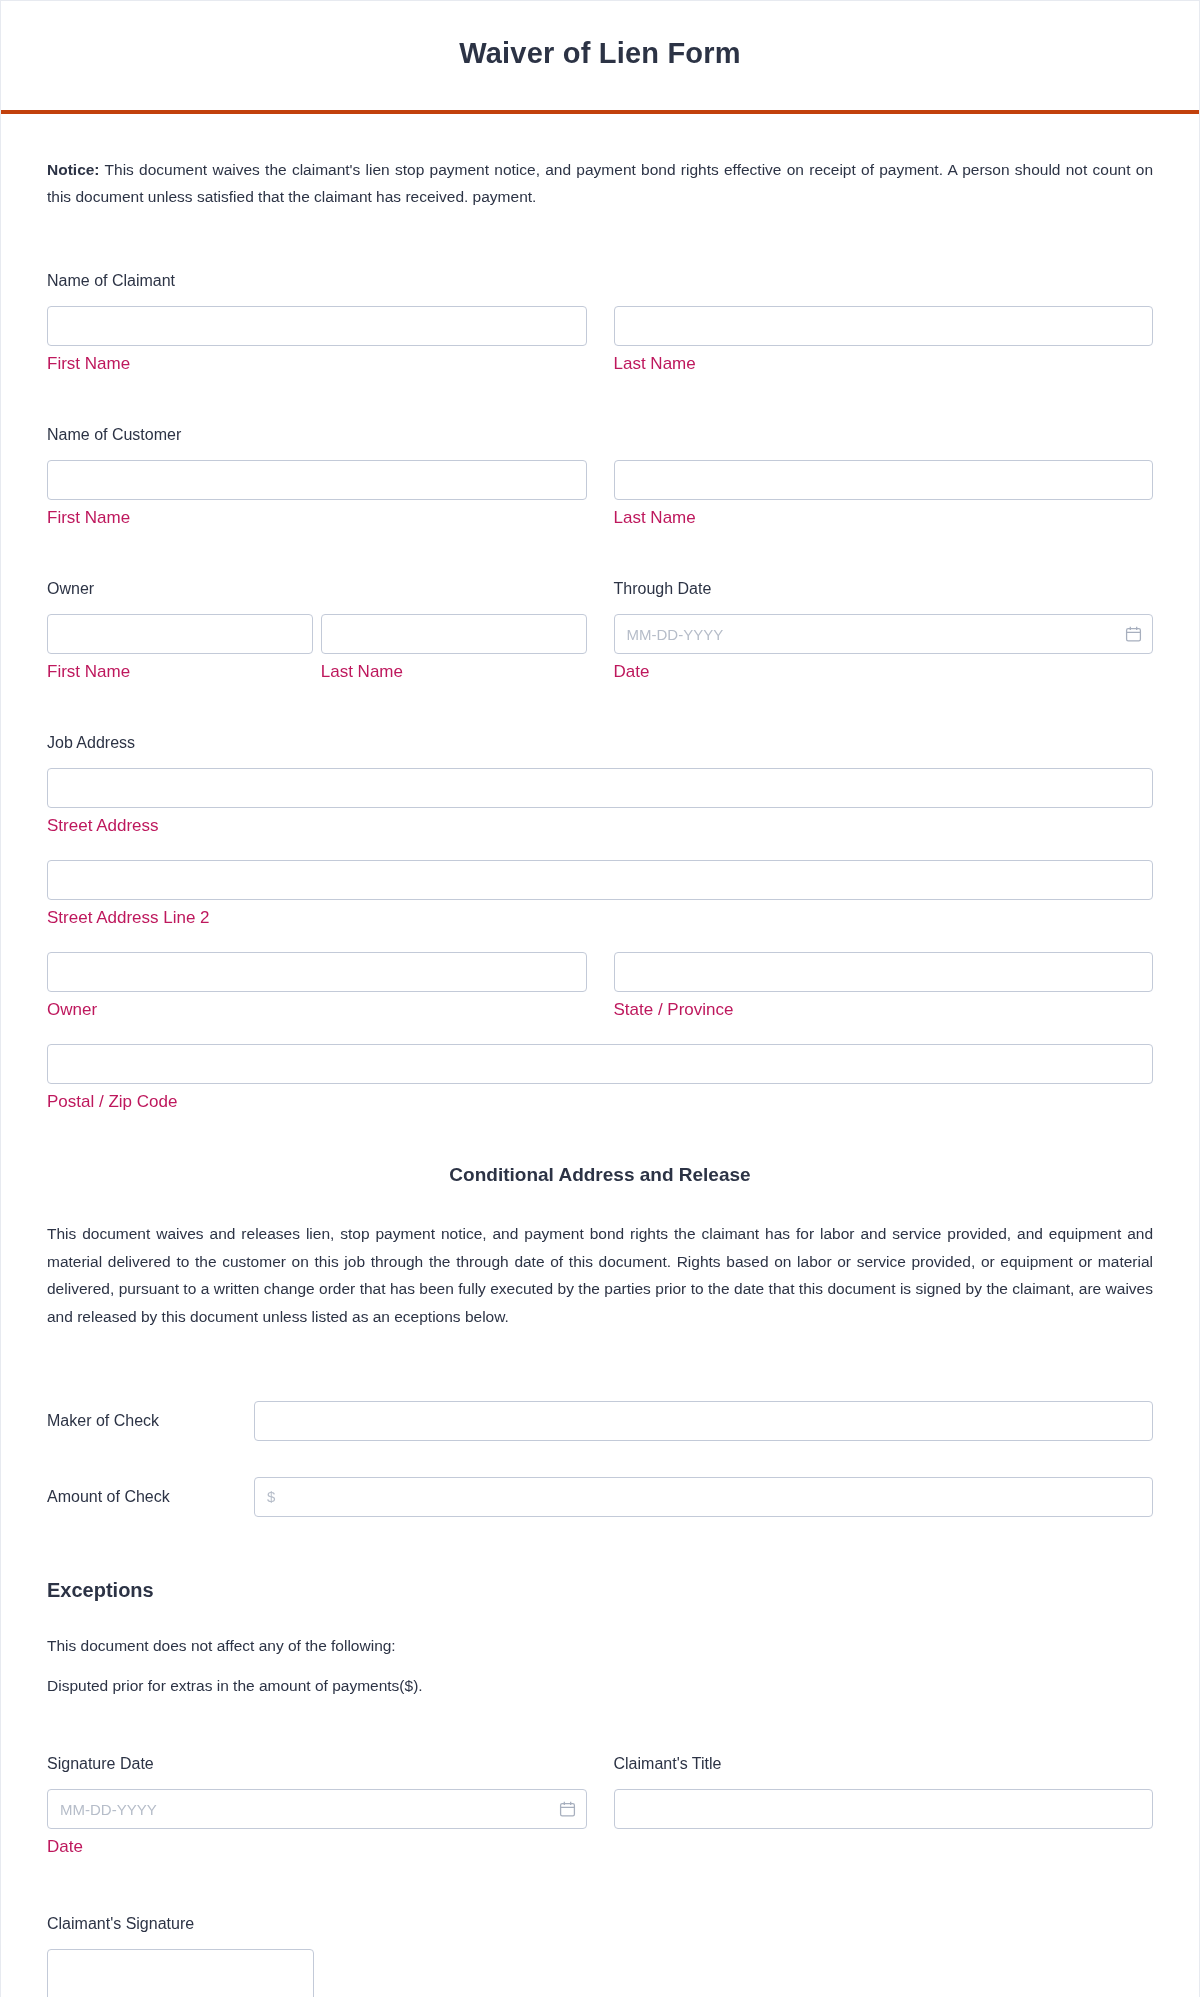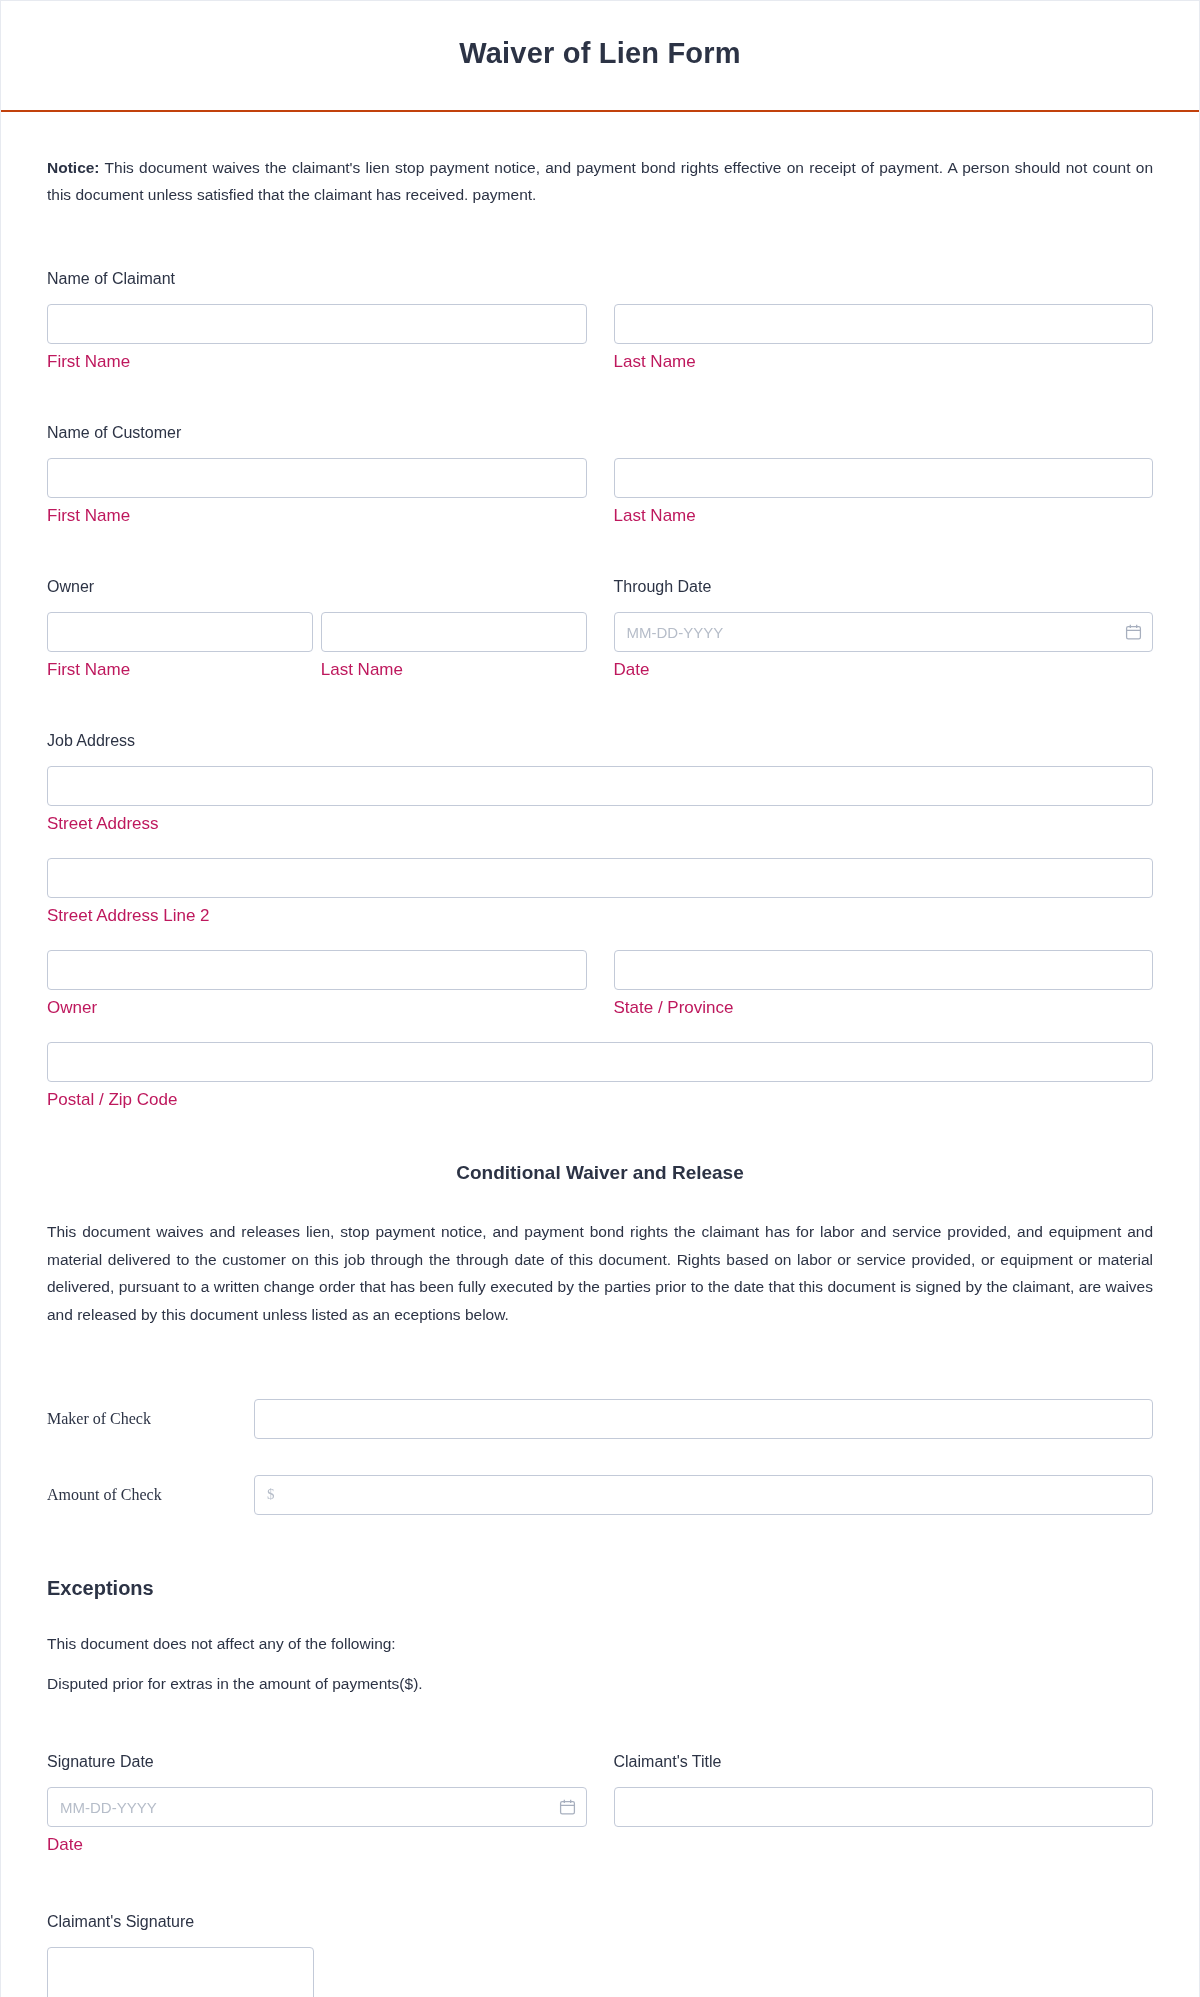--- a/index.html
+++ b/index.html
@@ -13,21 +13,21 @@
     min-height: 1997px;
     margin: 0 auto;
     background: #ffffff;
     border: 1px solid #e7eaf0;
     display: flex;
     flex-direction: column;
   }
   
   .form-header {
     padding: 36px 46px 40px;
-    border-bottom: 2px solid #c2410c;
+    border-bottom: 4px solid #c2410c;
     text-align: center;
   }
   .form-title {
     font-size: 29px;
     font-weight: 700;
     color: #2c3345;
     letter-spacing: 0.2px;
   }
   
   .content { padding: 42px 46px 0; }
@@ -92,21 +92,20 @@
     line-height: 1.78;
     text-align: justify;
     color: #2c3345;
     margin-bottom: 70px;
   }
   
   .check-row {
     display: flex;
     align-items: center;
     margin-bottom: 36px;
-    font-family: Liberation Serif, serif;
   }
   .check-label {
     width: 207px;
     flex-shrink: 0;
     font-size: 16px;
     color: #2c3345;
   }
   .check-row .input-flex { flex: 1; }
   
   .exceptions { margin: 62px 0 58px; }
@@ -229,21 +228,21 @@
           <input type="text" style="">
           <div class="sublabel">State / Province</div>
         </div>
       </div>
       <div class="stack-field">
         <input type="text" style="">
         <div class="sublabel">Postal / Zip Code</div>
       </div>
     </div>
 
-    <h2 class="section-heading">Conditional Waiver and Release</h2>
+    <h2 class="section-heading">Conditional Address and Release</h2>
     <p class="paragraph">This document waives and releases lien, stop payment notice, and payment bond rights the claimant has for labor and service provided, and equipment and material delivered to the customer on this job through the through date of this document. Rights based on labor or service provided, or equipment or material delivered, pursuant to a written change order that has been fully executed by the parties prior to the date that this document is signed by the claimant, are waives and released by this document unless listed as an eceptions below.</p>
 
     <div class="check-row">
       <div class="check-label">Maker of Check</div>
       <div class="input-flex"><input type="text" style=""></div>
     </div>
     <div class="check-row">
       <div class="check-label">Amount of Check</div>
       <div class="input-flex"><input type="text" placeholder="$" style=""></div>
     </div>

